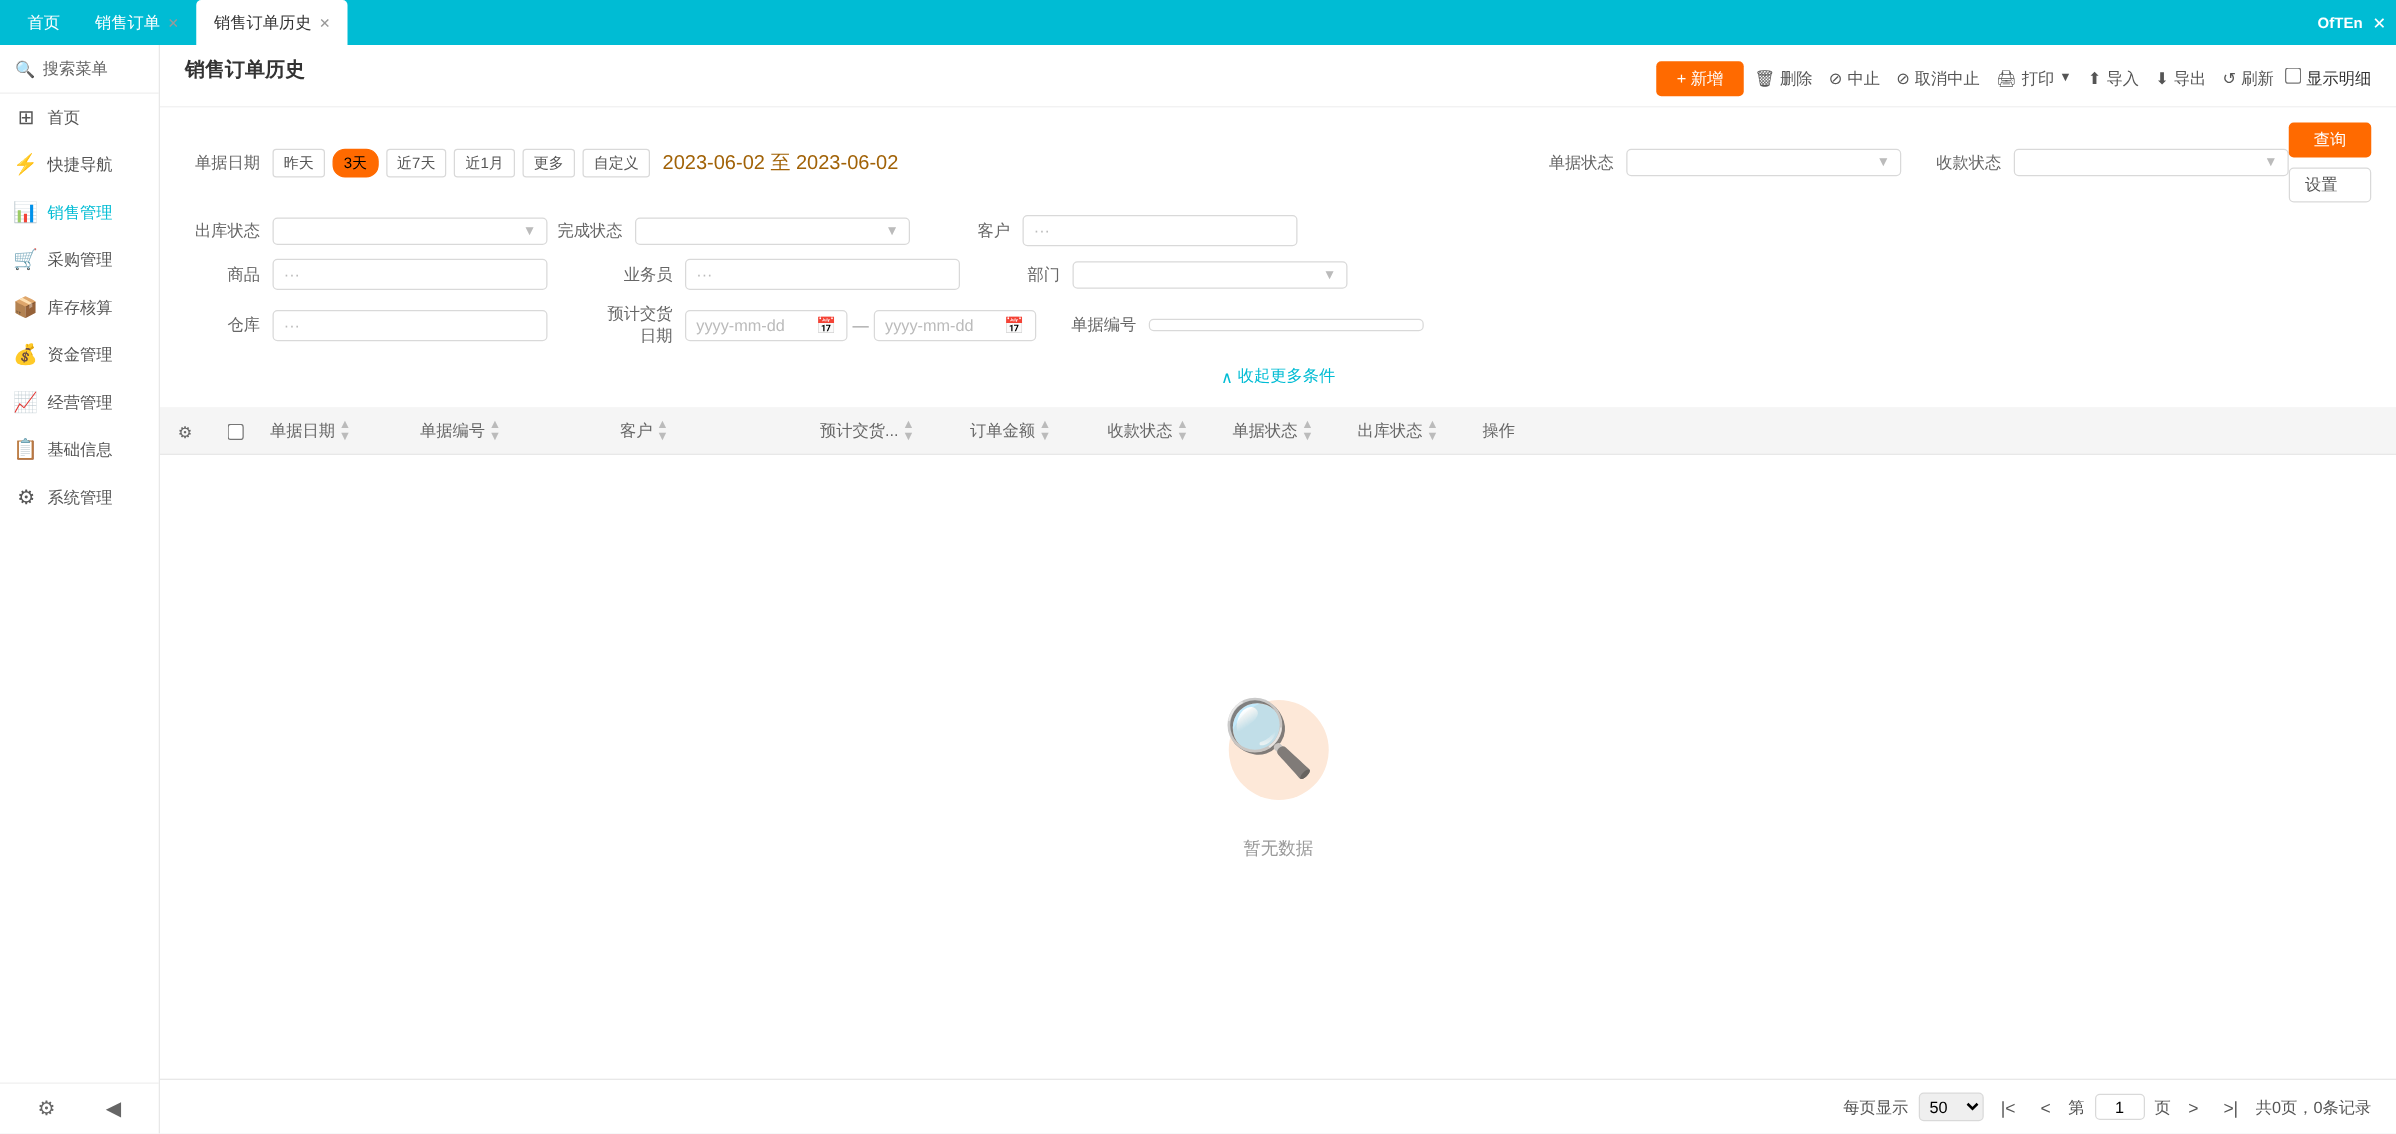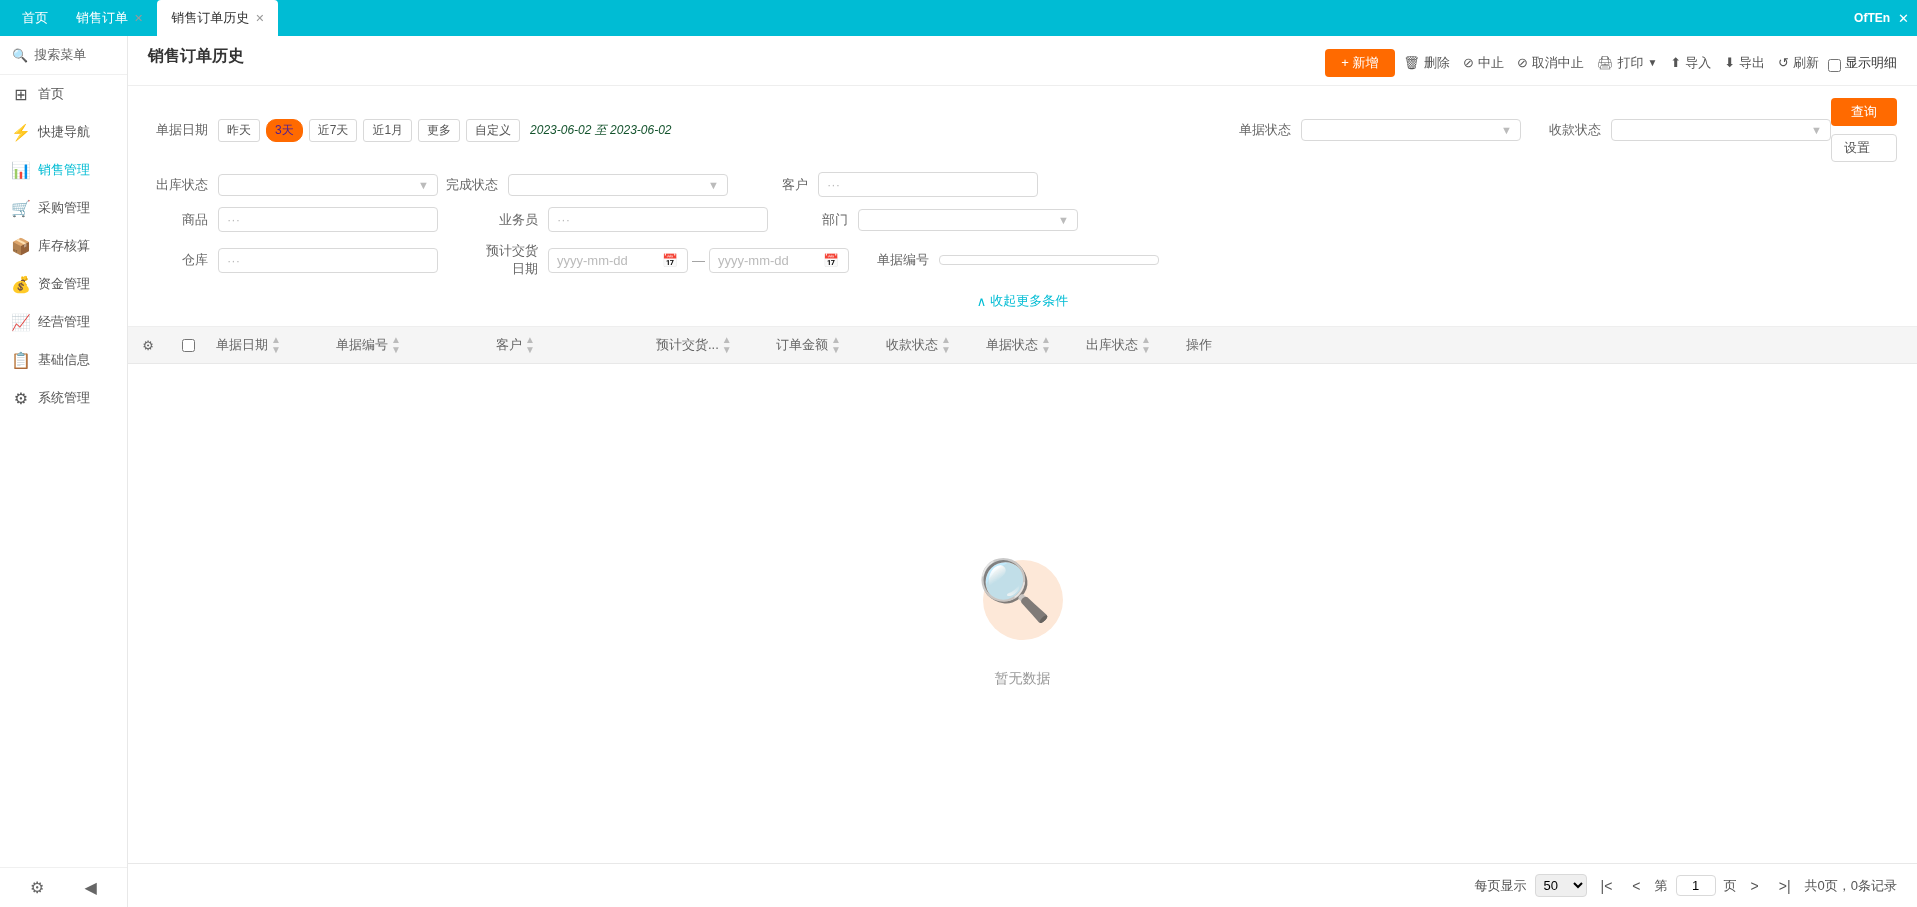--- a/index.html
+++ b/index.html
@@ -29,34 +29,34 @@
 
     
     .content { flex: 1; display: flex; flex-direction: column; overflow: hidden; }
     .page-title { font-size: 16px; font-weight: bold; color: #333; margin-bottom: 12px; }
 
     
     .toolbar { display: flex; align-items: center; gap: 5px; padding: 8px 20px; background: #fff; border-bottom: 1px solid #eee; flex-wrap: wrap; }
     .toolbar-btn { display: flex; align-items: center; gap: 4px; font-size: 13px; color: #555; cursor: pointer; padding: 2px 4px; }
     .toolbar-btn.primary { background: #ff6a00; color: #fff; padding: 5px 16px; border-radius: 4px; font-size: 13px; border: none; cursor: pointer; }
     .toolbar-btn.secondary { background: #fff; color: #555; padding: 4px 12px; border-radius: 4px; font-size: 13px; border: 1px solid #d9d9d9; cursor: pointer; }
-    .display-detail-checkbox { display: flex; align-items: flex-end; gap: 4px; font-size: 13px; cursor: pointer; }
+    .display-detail-checkbox { display: flex; align-items: flex-start; gap: 4px; font-size: 13px; cursor: pointer; }
 
     
     .filter-area { background: #fff; padding: 12px 20px; display: flex; flex-direction: column; gap: 10px; }
     .filter-row { display: flex; align-items: center; gap: 0; }
     .filter-label { width: 70px; color: #666; font-size: 13px; text-align: right; padding-right: 10px; flex-shrink: 0; }
     .filter-control { display: flex; align-items: center; gap: 6px; flex: 1; }
     .date-btn { padding: 2px 8px; border-radius: 3px; font-size: 12px; cursor: pointer; border: 1px solid #d9d9d9; color: #555; background: #fff; }
-    .date-btn.active { background: #ff6a00; color: #4c1d95; border-color: #ff6a00; border-radius: 10px; }
-    .date-range { color: #14532d; font-size: 12px; margin-left: 4px; font-style: italic; }
+    .date-btn.active { background: #ff6a00; color: #000000; border-color: #ff6a00; border-radius: 10px; }
+    .date-range { color: #a16207; font-size: 16px; margin-left: 4px; }
     .select-field { display: flex; align-items: center; border: 1px solid #d9d9d9; border-radius: 4px; padding: 4px 8px; min-width: 200px; background: #fff; cursor: pointer; font-size: 13px; color: #999; }
     .select-field .arrow { margin-left: auto; color: #bbb; font-size: 11px; }
     .input-field { border: 1px solid #d9d9d9; border-radius: 4px; padding: 4px 8px; min-width: 200px; font-size: 13px; color: #999; background: #fff; display: flex; align-items: center; }
-    .date-input { border: 1px solid #d9d9d9; border-radius: 4px; padding: 4px 8px; width: 140px; font-size: 13px; color: #bbb; background: #fff; display: flex; align-items: center; justify-content: space-between; }
+    .date-input { border: 1px solid #d9d9d9; border-radius: 4px; padding: 4px 8px; width: 130px; font-size: 13px; color: #bbb; background: #fff; display: flex; align-items: center; justify-content: space-between; }
     .date-dash { color: #999; margin: 0 4px; }
     .collapse-more { color: #00bcd4; font-size: 13px; cursor: pointer; display: flex; align-items: center; gap: 4px; justify-content: center; padding: 4px 0; }
 
     
     .table-section { flex: 1; background: #fff; margin: 0; overflow: hidden; display: flex; flex-direction: column; }
     .table-header { display: flex; align-items: center; background: #f5f5f5; border-bottom: 1px solid #e8e8e8; padding: 8px 0; font-size: 13px; color: #666; }
     .th { padding: 0 8px; display: flex; align-items: center; gap: 3px; }
     .th-sort { font-size: 10px; color: #bbb; display: flex; flex-direction: column; line-height: 1; }
     .table-body { flex: 1; display: flex; align-items: center; justify-content: center; flex-direction: column; }
     .empty-text { color: #999; font-size: 14px; }

